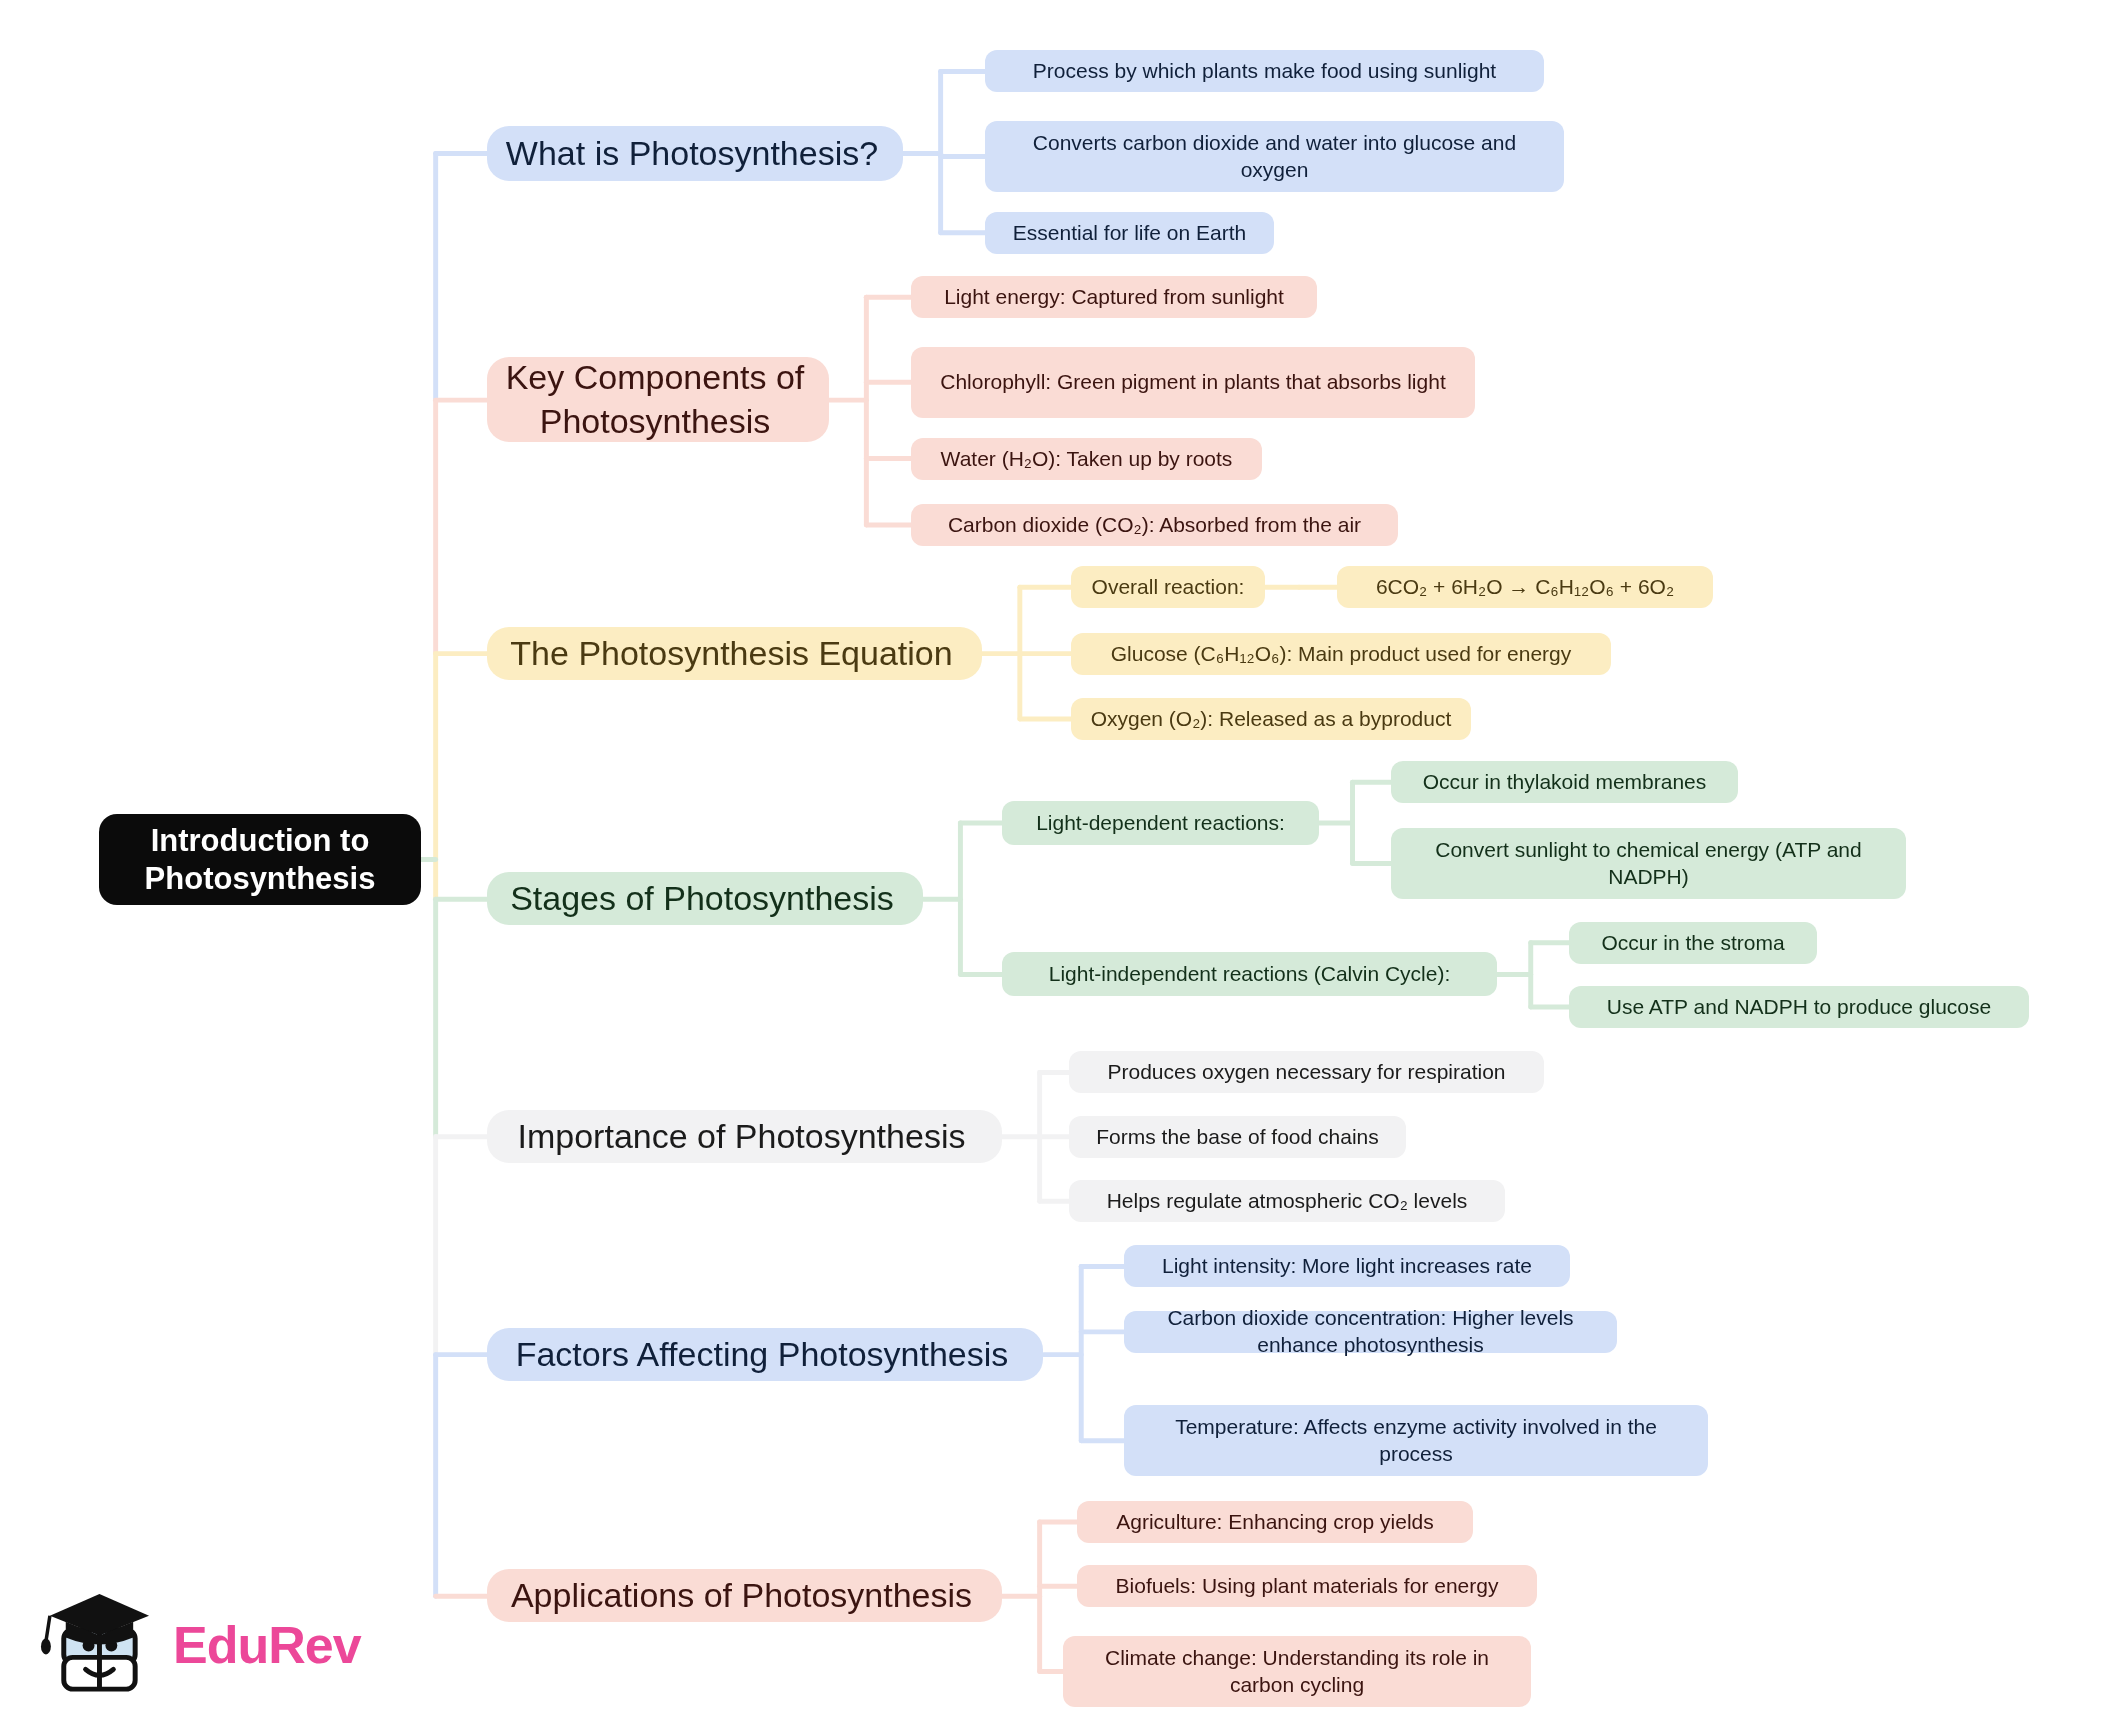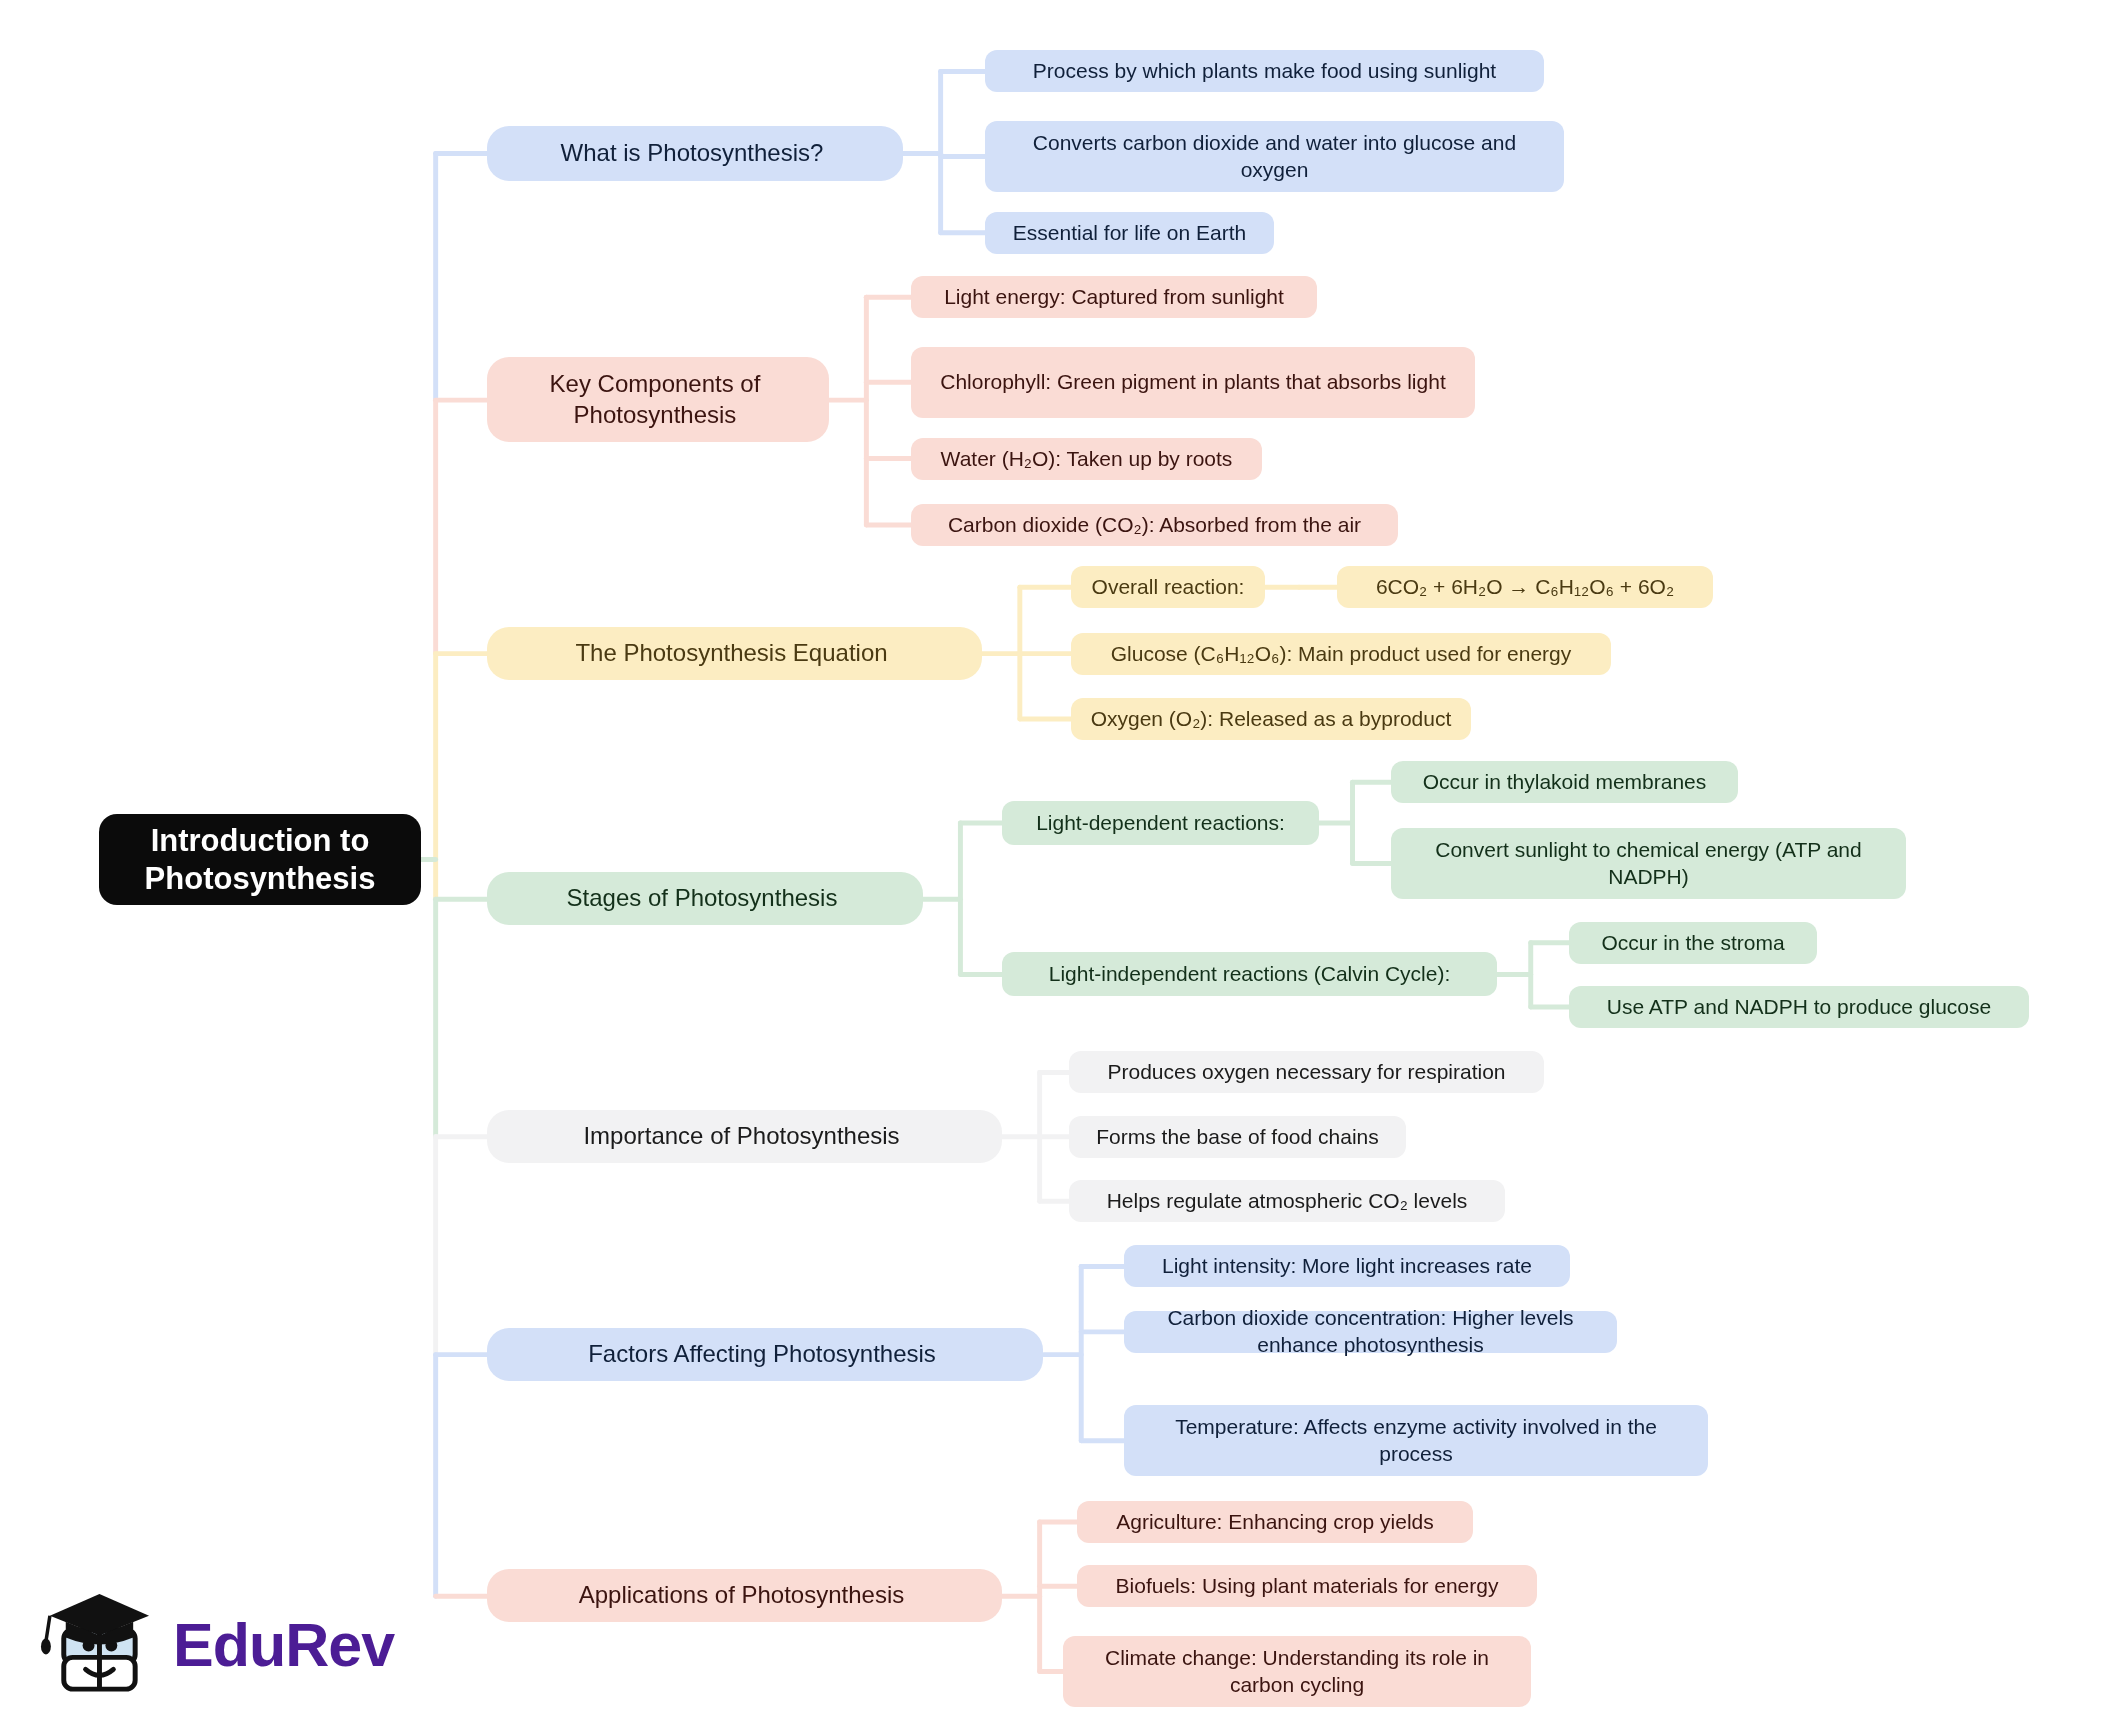--- a/index.html
+++ b/index.html
@@ -5,31 +5,31 @@
   html,body{margin:0;padding:0;background:#ffffff;}
   body{width:2107px;height:1732px;position:relative;overflow:hidden;
        font-family:"Liberation Sans","DejaVu Sans",sans-serif;}
   #canvas{position:absolute;left:0;top:0;width:2107px;height:1732px;}
   svg#wires{position:absolute;left:0;top:0;width:2107px;height:1732px;}
   .node{position:absolute;box-sizing:border-box;display:flex;align-items:center;
         justify-content:center;text-align:center;border-radius:14px;
         line-height:1.28;padding:6px 14px;}
   .root{background:#0b0b0b;color:#ffffff;font-weight:bold;font-size:31px;
         border-radius:18px;line-height:1.22;}
-  .lvl1{font-size:24px;border-radius:22px;padding-left:8px;}
+  .lvl1{font-size:34px;border-radius:22px;padding-left:8px;}
   .lvl2{font-size:21px;border-radius:12px;}
   .lvl3{font-size:21px;border-radius:12px;}
   .c-blue   {background:#d3e0f8;color:#10203a;}
   .c-pink   {background:#fadcd5;color:#3b1410;}
   .c-yellow {background:#fcedc2;color:#4a3a12;}
   .c-green  {background:#d5ead9;color:#13301a;}
   .c-gray   {background:#f2f2f3;color:#1b1b1b;}
   .logo{position:absolute;left:36px;top:1580px;width:416px;height:129px;
         display:flex;align-items:center;gap:18px;}
-  .logo-text{font-size:61px;font-weight:bold;color:#4c1d95;letter-spacing:-1px;
+  .logo-text{font-size:52px;font-weight:bold;color:#ec4899;letter-spacing:-1px;
              font-family:"Liberation Sans",sans-serif;}
 </style>
 </head>
 <body>
 
 <div id="canvas">
   <svg id="wires" viewBox="0 0 2128 1749" width="2107" height="1732">
       <polyline points="440,155 440,404" fill="none" stroke="#d3e0f8" stroke-width="5" stroke-linecap="round" stroke-linejoin="round"></polyline>
       <polyline points="440,404 440,660" fill="none" stroke="#fadcd5" stroke-width="5" stroke-linecap="round" stroke-linejoin="round"></polyline>
       <polyline points="440,660 440,908" fill="none" stroke="#fcedc2" stroke-width="5" stroke-linecap="round" stroke-linejoin="round"></polyline>

